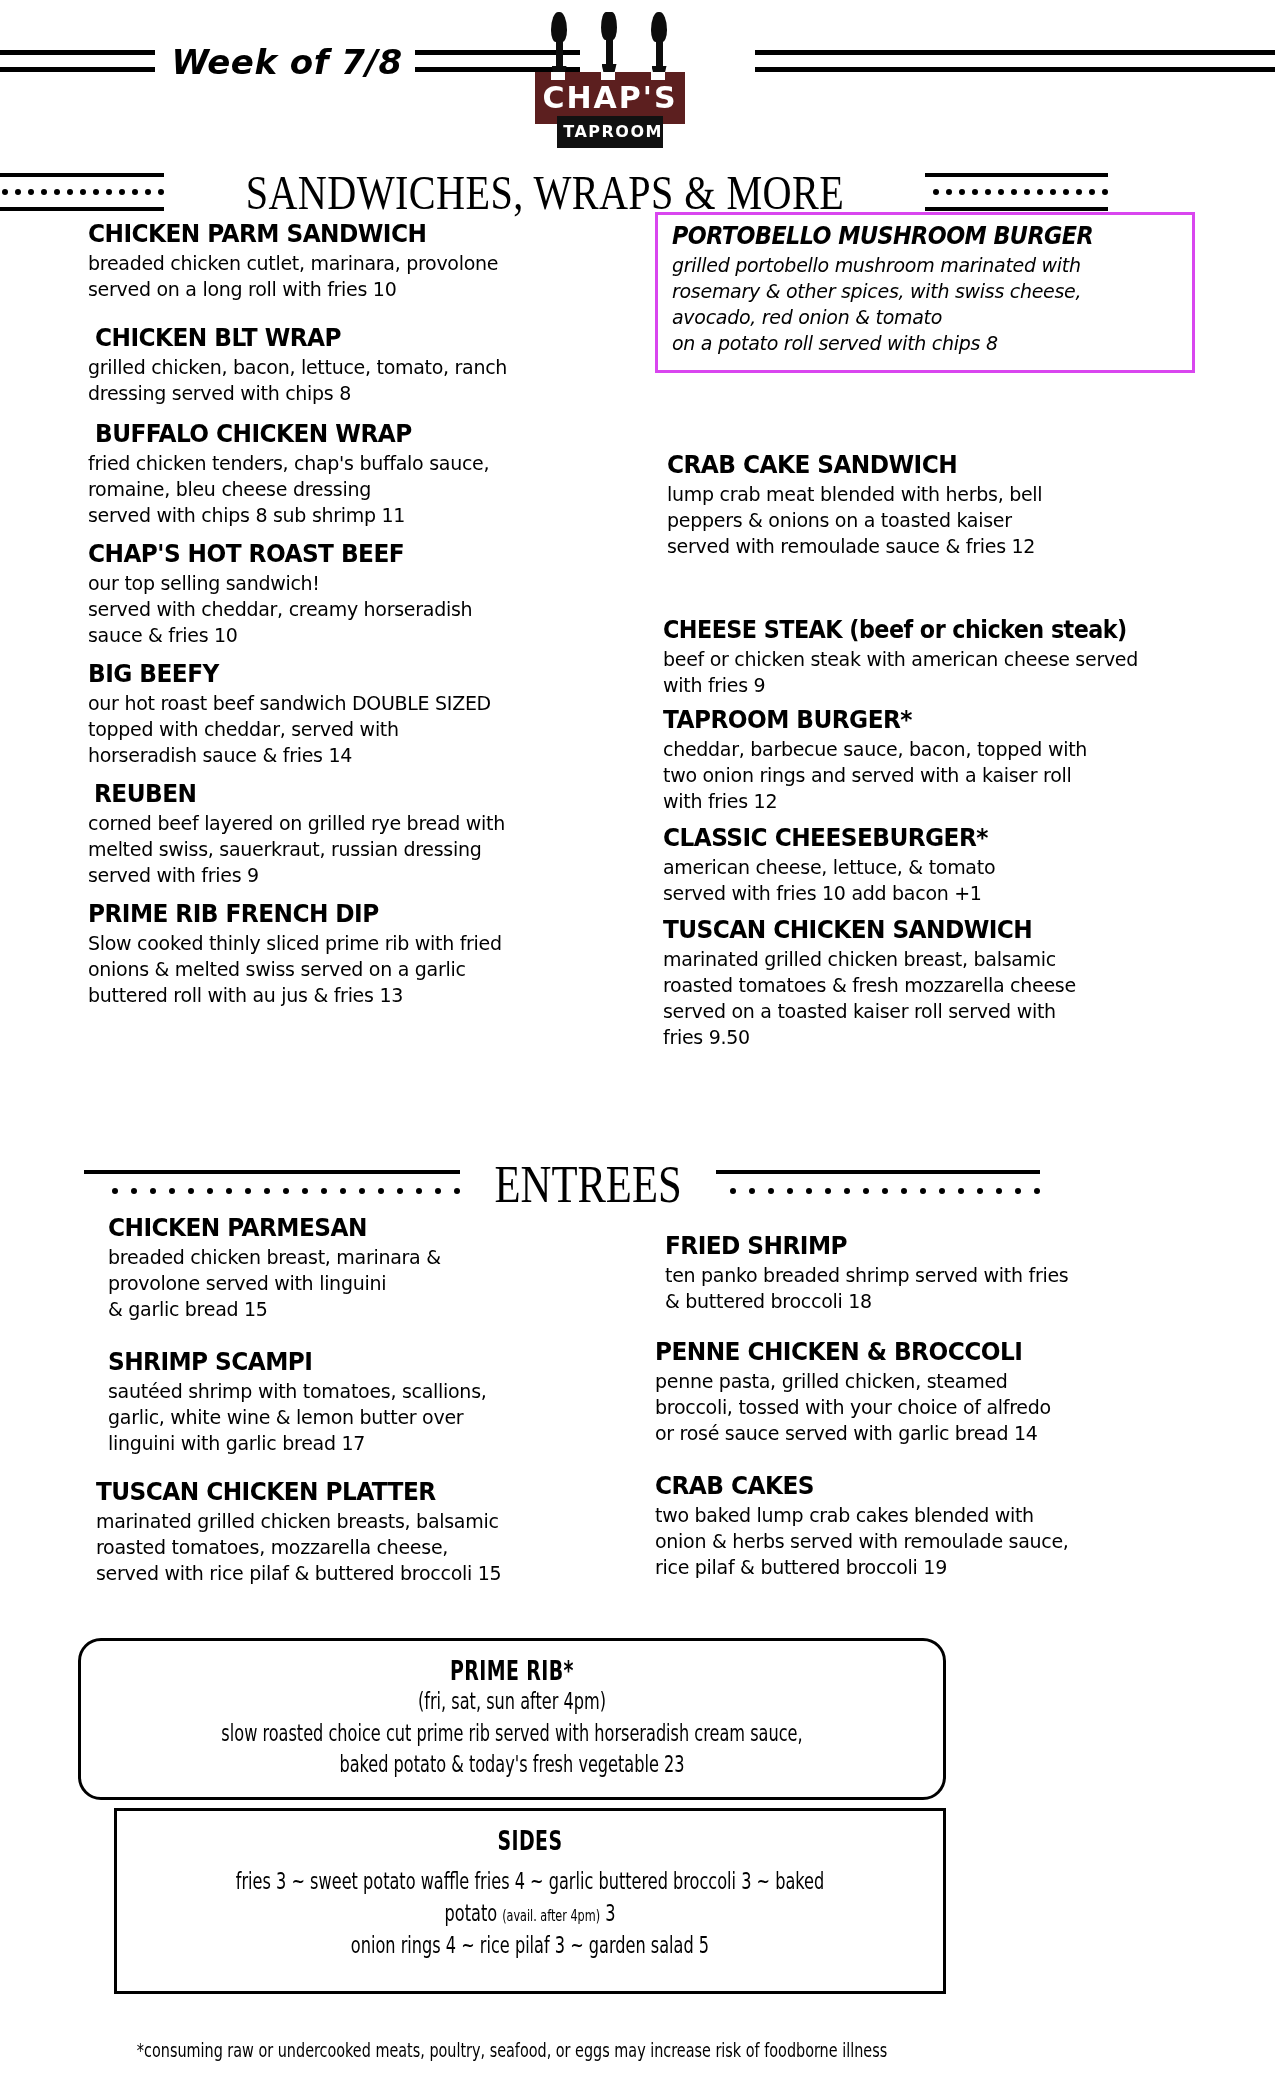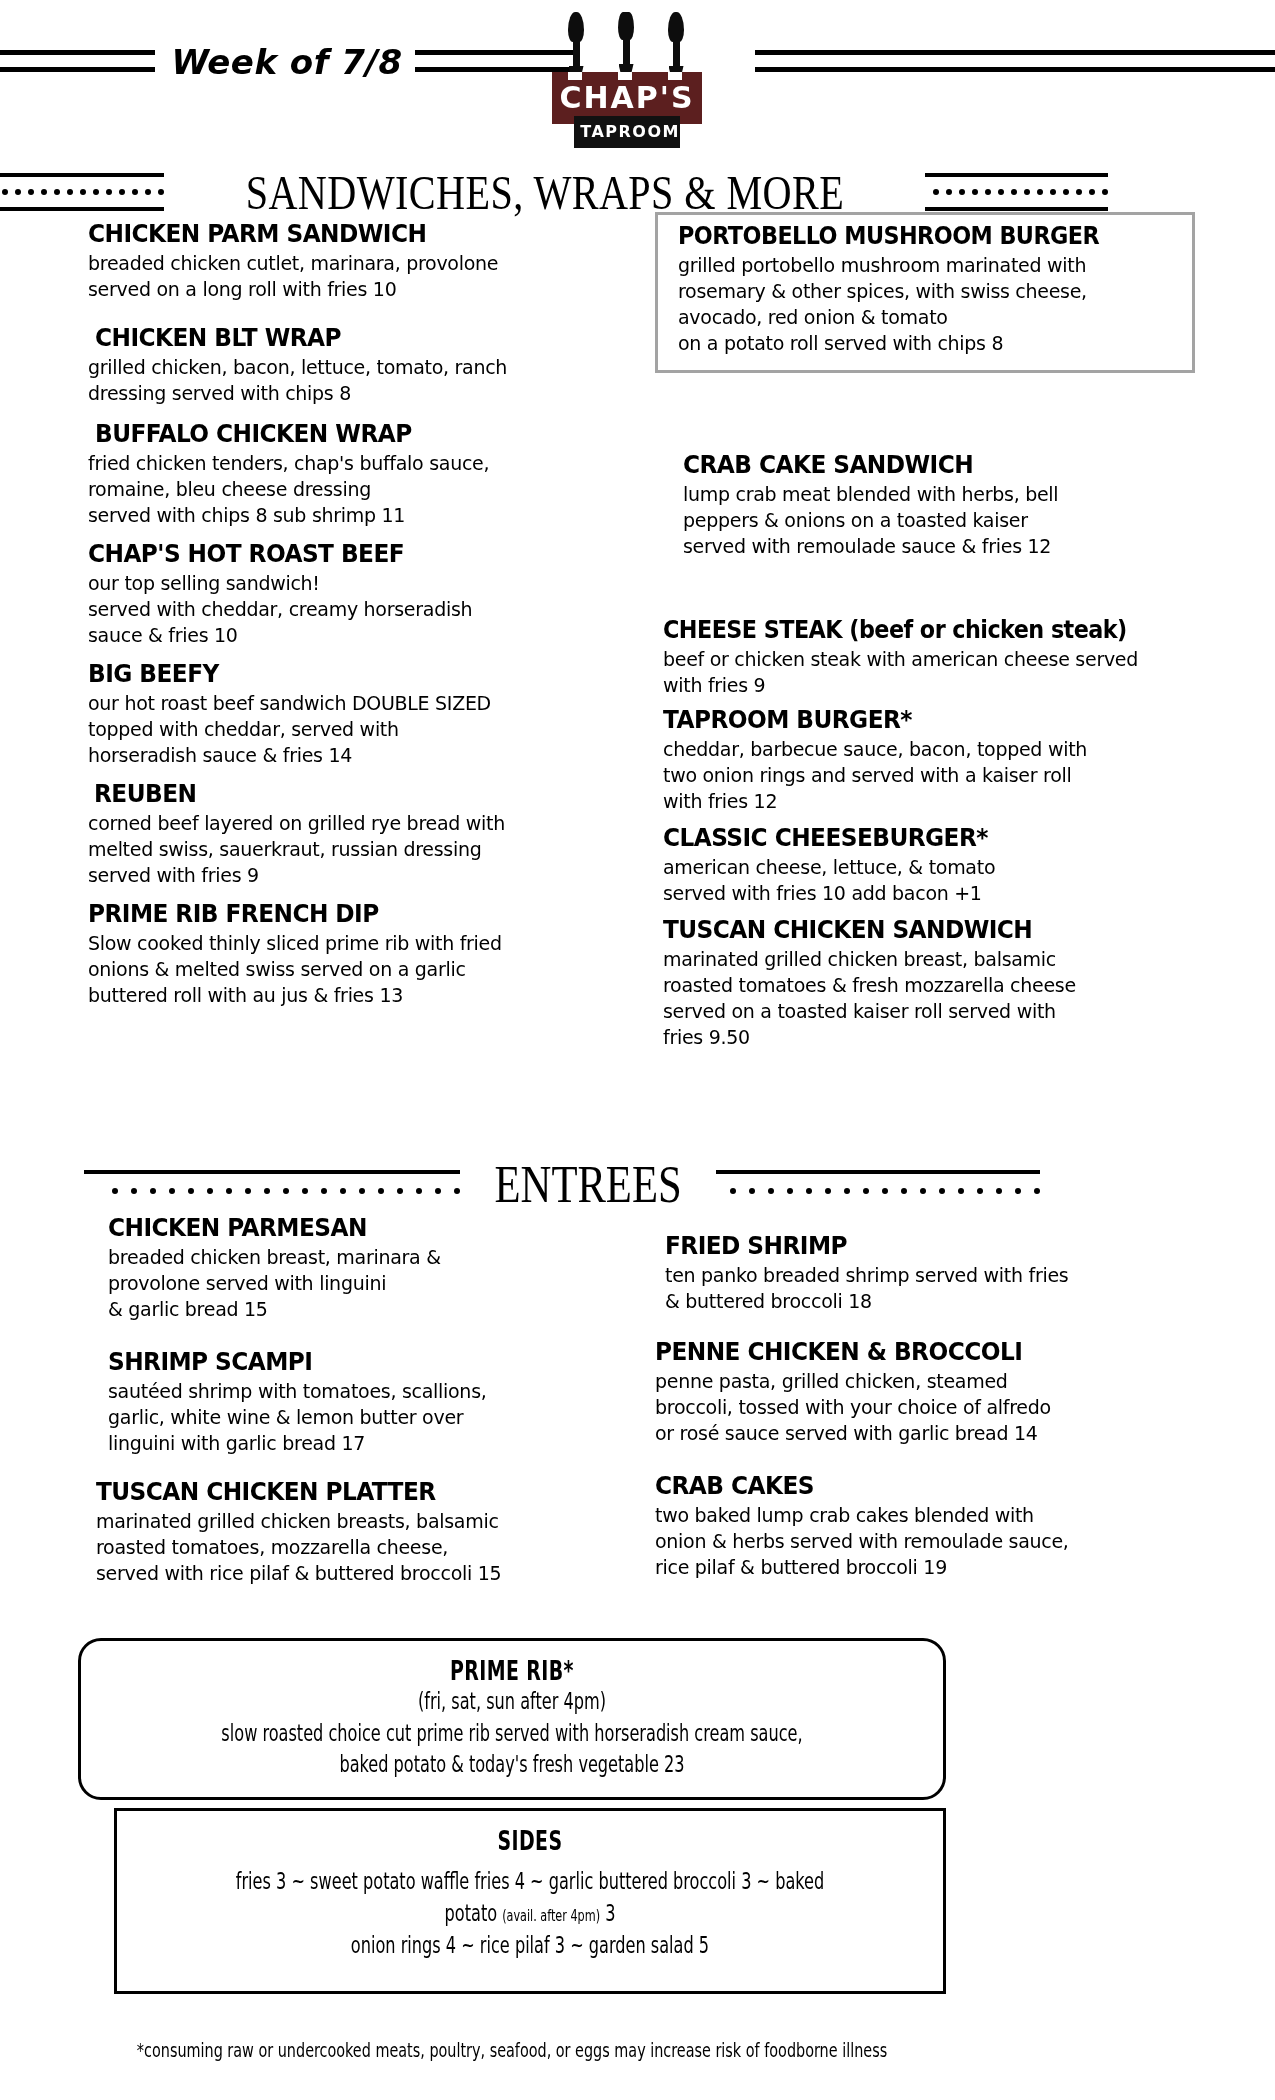--- a/index.html
+++ b/index.html
@@ -45,21 +45,21 @@
     font-style: italic;
     font-weight: 600;
     font-size: 34px;
     letter-spacing: 0.5px;
     white-space: nowrap;
   }
 
   
   .logo {
     position: absolute;
-    left: 542px;
+    left: 525px;
     top: 8px;
     width: 170px;
     height: 140px;
   }
   .taps { position: absolute; left: 14px; top: 0; width: 142px; height: 72px; }
   .tap { position: absolute; top: 4px; width: 16px; }
   .tap .knob {
     width: 16px; height: 30px; background: #0d0d0d;
     border-radius: 46% 46% 30% 30% / 60% 60% 40% 40%;
   }
@@ -172,22 +172,23 @@
     line-height: 1.30;
     letter-spacing: -0.3px;
     transform: scaleX(0.95);
     transform-origin: left center;
     margin-top: 2px;
   }
   .item-desc div { white-space: nowrap; }
 
   
   .boxed {
-    border: 3px solid #a3a3a3;
-    padding: 8px 12px 14px 20px;
+    border: 3px solid #d946ef;
+    padding: 8px 12px 14px 14px;
+    font-style: italic;
   }
 
   
   .wide-box {
     border: 3px solid #000;
     text-align: center;
     font-family: "DejaVu Sans Condensed", "DejaVu Sans", sans-serif;
   }
   .wide-box .bx-title {
     font-weight: bold;
@@ -380,21 +381,21 @@
       <div class="item boxed" style="margin-top:-8px">
         <div class="item-name" style="font-size:24px">PORTOBELLO MUSHROOM BURGER</div>
         <div class="item-desc">
           <div>grilled portobello mushroom marinated with</div>
           <div>rosemary &amp; other spices, with swiss cheese,</div>
           <div>avocado, red onion &amp; tomato</div>
           <div>on a potato roll served with chips 8</div>
         </div>
       </div>
 
-      <div class="item" style="margin-top:78px;margin-left:28px">
+      <div class="item" style="margin-top:78px;margin-left:12px">
         <div class="item-name">CRAB CAKE SANDWICH</div>
         <div class="item-desc">
           <div>lump crab meat blended with herbs, bell</div>
           <div>peppers &amp; onions on a toasted kaiser</div>
           <div>served with remoulade sauce &amp; fries 12</div>
         </div>
       </div>
 
       <div class="item" style="margin-top:58px;margin-left:8px">
         <div class="item-name" style="font-size:24px">CHEESE STEAK (beef or chicken steak)</div>

